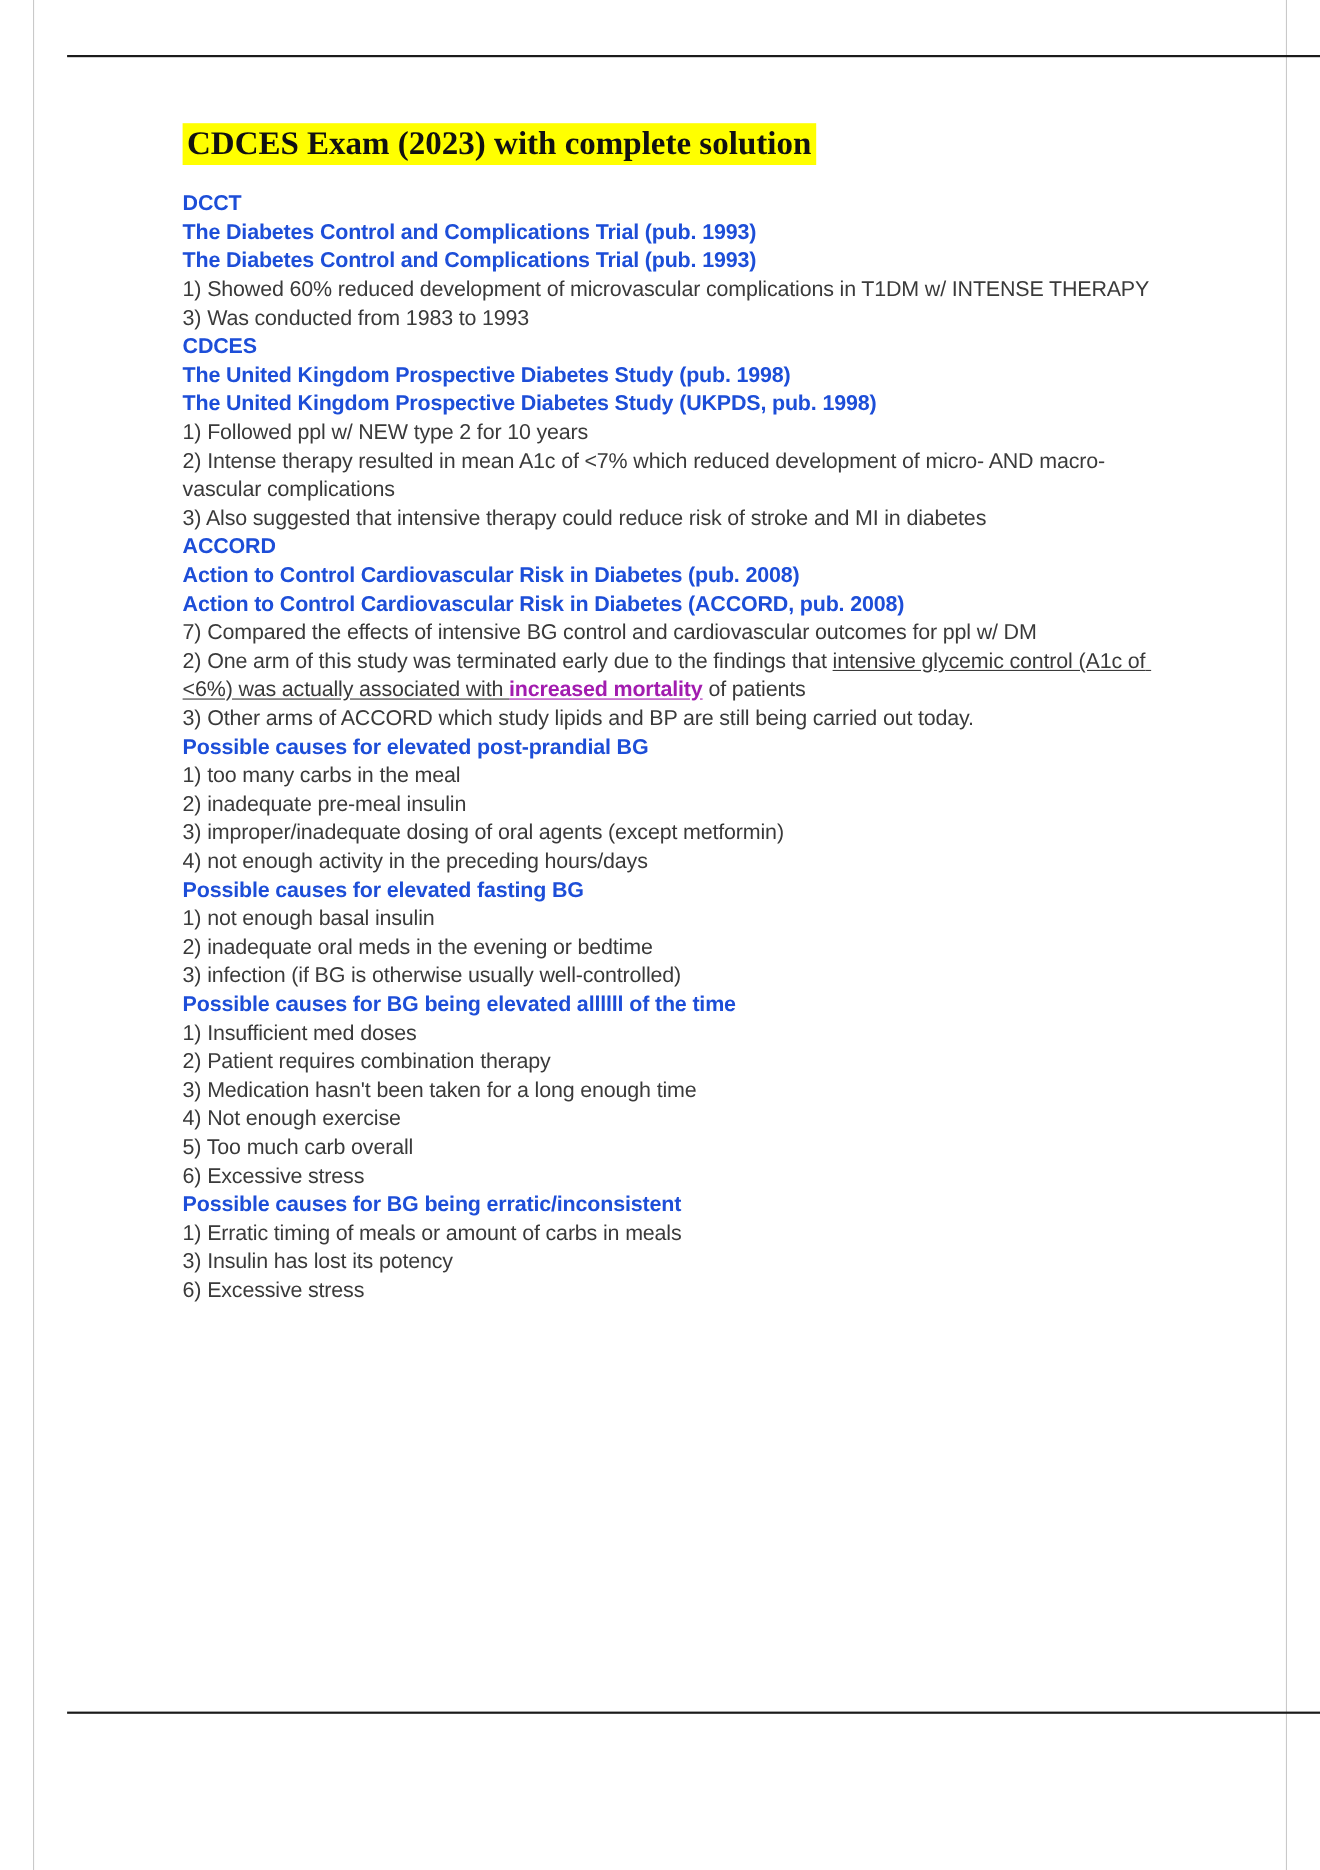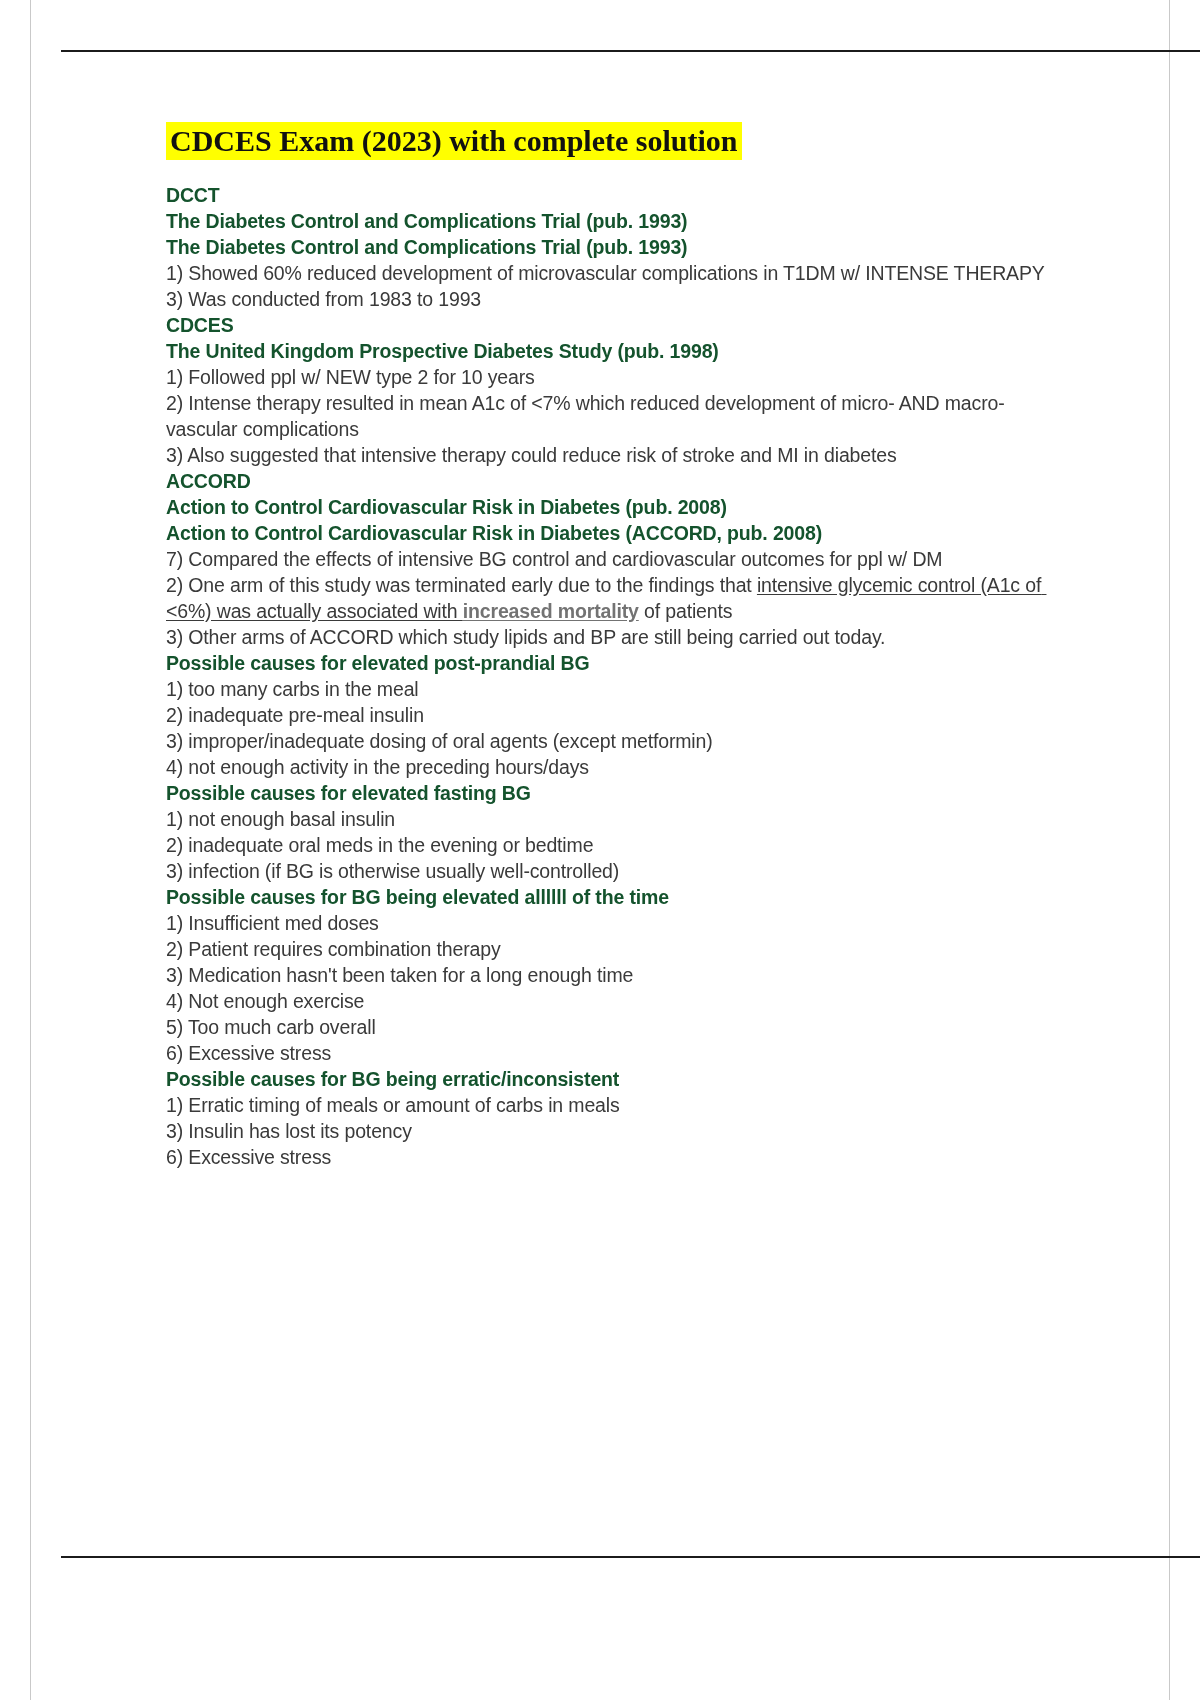--- a/index.html
+++ b/index.html
@@ -34,21 +34,21 @@
     height: 0;
     border-top: 2px solid #1b1b1b;
   }
   .rule-top    { top: 50px; }
   .rule-bottom { top: 1556px; }
 
   
   .content {
     position: absolute;
     left: 135px;
-    top: 122px;
+    top: 112px;
     width: 880px;
   }
 
   
   .doc-title {
     font-family: "Liberation Serif", serif;
     font-weight: bold;
     font-size: 30px;
     line-height: 1.25;
     color: #111111;
@@ -68,49 +68,50 @@
   .line {
     font-size: 19.5px;
     line-height: 26px;
     letter-spacing: -0.15px;
     color: #3a3a3a;
     white-space: pre-wrap;
     word-break: normal;
   }
   .line.bold {
     font-weight: bold;
-    color: #14532d;
+    color: #1d4ed8;
   }
   .line .un {
     text-decoration: underline;
     text-underline-offset: 2px;
   }
   .line .bn {
     font-weight: bold;
-    color: #737373;
+    color: #a21caf;
   }
 </style>
 </head>
 <body>
 
 <div class="page">
   <div class="rule rule-top"></div>
   <div class="rule rule-bottom"></div>
 
   <div class="content">
     <h1 class="doc-title"><span class="hl">CDCES Exam (2023) with complete solution</span></h1>
 
     <div class="body-block">
         <div class="line bold">DCCT</div>
         <div class="line bold">The Diabetes Control and Complications Trial (pub. 1993)</div>
         <div class="line bold">The Diabetes Control and Complications Trial (pub. 1993)</div>
         <div class="line">1) Showed 60% reduced development of microvascular complications in T1DM w/ INTENSE THERAPY</div>
         <div class="line">3) Was conducted from 1983 to 1993</div>
         <div class="line bold">CDCES</div>
         <div class="line bold">The United Kingdom Prospective Diabetes Study (pub. 1998)</div>
+        <div class="line bold">The United Kingdom Prospective Diabetes Study (UKPDS, pub. 1998)</div>
         <div class="line">1) Followed ppl w/ NEW type 2 for 10 years</div>
         <div class="line">2) Intense therapy resulted in mean A1c of &lt;7% which reduced development of micro- AND macro-vascular complications</div>
         <div class="line">3) Also suggested that intensive therapy could reduce risk of stroke and MI in diabetes</div>
         <div class="line bold">ACCORD</div>
         <div class="line bold">Action to Control Cardiovascular Risk in Diabetes (pub. 2008)</div>
         <div class="line bold">Action to Control Cardiovascular Risk in Diabetes (ACCORD, pub. 2008)</div>
         <div class="line">7) Compared the effects of intensive BG control and cardiovascular outcomes for ppl w/ DM</div>
         <div class="line"><span>2) One arm of this study was terminated early due to the findings that </span><span class="un">intensive glycemic control (A1c of &lt;6%) was actually associated with </span><span class="un bn">increased mortality</span><span> of patients</span></div>
         <div class="line">3) Other arms of ACCORD which study lipids and BP are still being carried out today.</div>
         <div class="line bold">Possible causes for elevated post-prandial BG</div>

